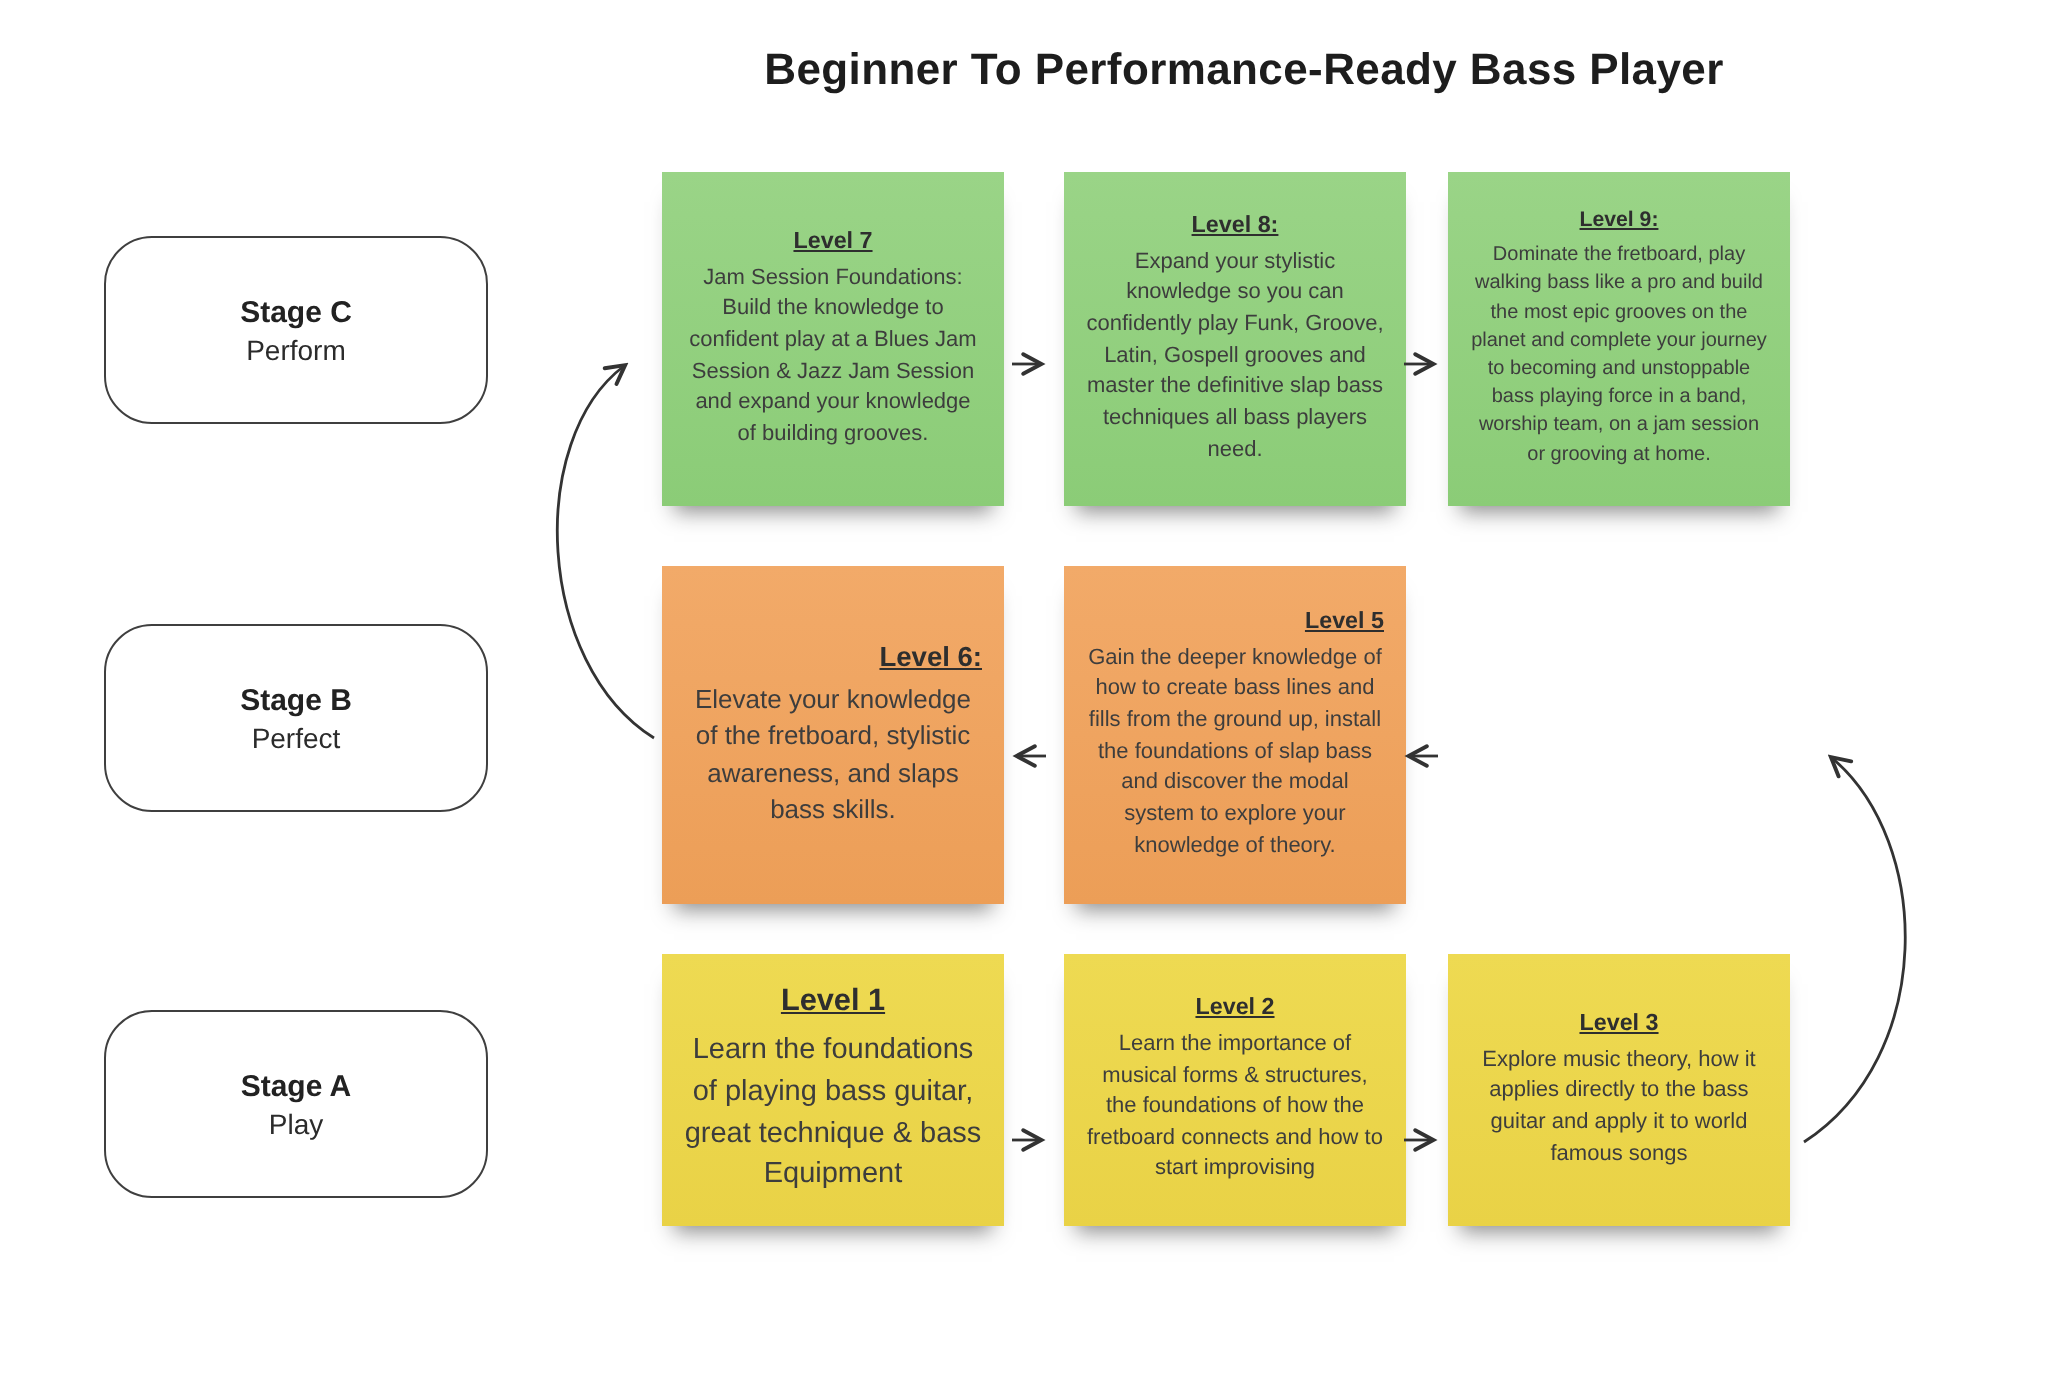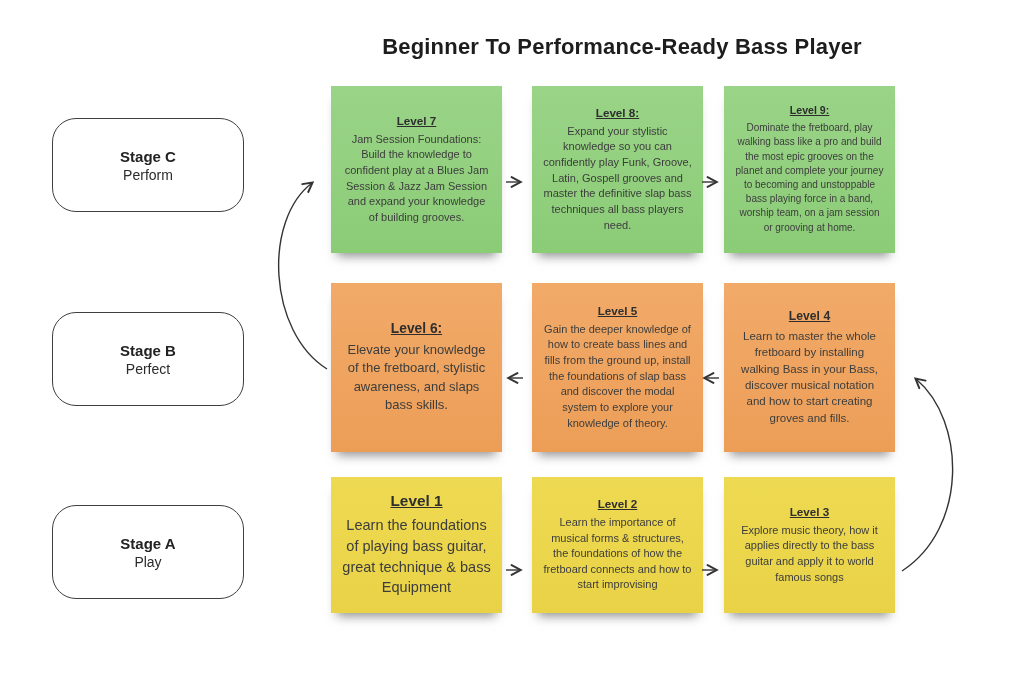--- a/index.html
+++ b/index.html
@@ -5,21 +5,21 @@
   html,body{margin:0;padding:0;background:#ffffff;}
   .canvas{
     position:relative;
     width:1024px;height:691px;
     background:#ffffff;
     font-family:"Liberation Sans", sans-serif;
     overflow:hidden;
   }
   .title{
     position:absolute;left:220px;right:0;top:22px;
-    margin:12px;text-align:center;
+    margin:0;text-align:center;
     font-size:22px;font-weight:700;color:#1d1d1d;letter-spacing:.2px;
   }
   
   .stage{
     position:absolute;left:52px;width:192px;height:94px;
     border:1.6px solid #3f3f3f;border-radius:24px;background:#fff;
     display:flex;flex-direction:column;align-items:center;justify-content:center;gap:2px;
     box-sizing:border-box;
   }
   .stage-c{top:118px}.stage-b{top:312px}.stage-a{top:505px}
@@ -30,21 +30,21 @@
     position:absolute;width:171px;
     display:flex;flex-direction:column;align-items:center;justify-content:center;
     text-align:center;padding:10px 11px;box-sizing:border-box;
     box-shadow:0 9px 10px -6px rgba(30,30,30,.5);
   }
   .r1{top:86px;height:167px}
   .r2{top:283px;height:169px}
   .r3{top:477px;height:136px}
   .c1{left:331px}.c2{left:532px}.c3{left:724px}
   .note-green {background:linear-gradient(180deg,#9ad487 0%,#8bcc77 100%);}
-  .note-orange{background:linear-gradient(180deg,#f2aa69 0%,#ec9e57 100%);}
+  .note-orange{background:linear-gradient(180deg,#f2aa69 0%,#ec9e57 100%);align-items:flex-end;}
   .note-yellow{background:linear-gradient(180deg,#eeda52 0%,#e9d246 100%);}
   .note-heading{font-weight:700;text-decoration:underline;color:#2e2e2e;margin-bottom:5px;font-size:1.06em;}
   .note-body{color:#3d3d3d;line-height:1.42;}
   .fz10{font-size:10px}.fz11{font-size:11px}.fz115{font-size:11.5px}
   .fz13{font-size:13px}.fz135{font-size:11px}.fz145{font-size:14.5px}
   
   .arrows{position:absolute;left:0;top:0;pointer-events:none;}
   .arrows path{stroke:#333333;stroke-width:1.4;fill:none;}
 </style>
 </head>
@@ -81,24 +81,20 @@
   </div>
 
   <div class="note note-orange r2 c1 fz13">
     <div class="note-heading">Level 6:</div>
     <div class="note-body">Elevate your knowledge of the fretboard, stylistic awareness, and slaps bass skills.</div>
   </div>
   <div class="note note-orange r2 c2 fz11">
     <div class="note-heading">Level 5</div>
     <div class="note-body">Gain the deeper knowledge of how to create bass lines and fills from the ground up, install the foundations of slap bass and discover the modal system to explore your knowledge of theory.</div>
   </div>
-  <div class="note note-orange r2 c3 fz115">
-    <div class="note-heading">Level 4</div>
-    <div class="note-body">Learn to master the whole fretboard by installing walking Bass in your Bass, discover musical notation and how to start creating groves and fills.</div>
-  </div>
 
   <div class="note note-yellow r3 c1 fz145">
     <div class="note-heading">Level 1</div>
     <div class="note-body">Learn the foundations of playing bass guitar, great technique &amp; bass Equipment</div>
   </div>
   <div class="note note-yellow r3 c2 fz11">
     <div class="note-heading">Level 2</div>
     <div class="note-body">Learn the importance of musical forms &amp; structures, the foundations of how the fretboard connects and how to start improvising</div>
   </div>
   <div class="note note-yellow r3 c3 fz135">

